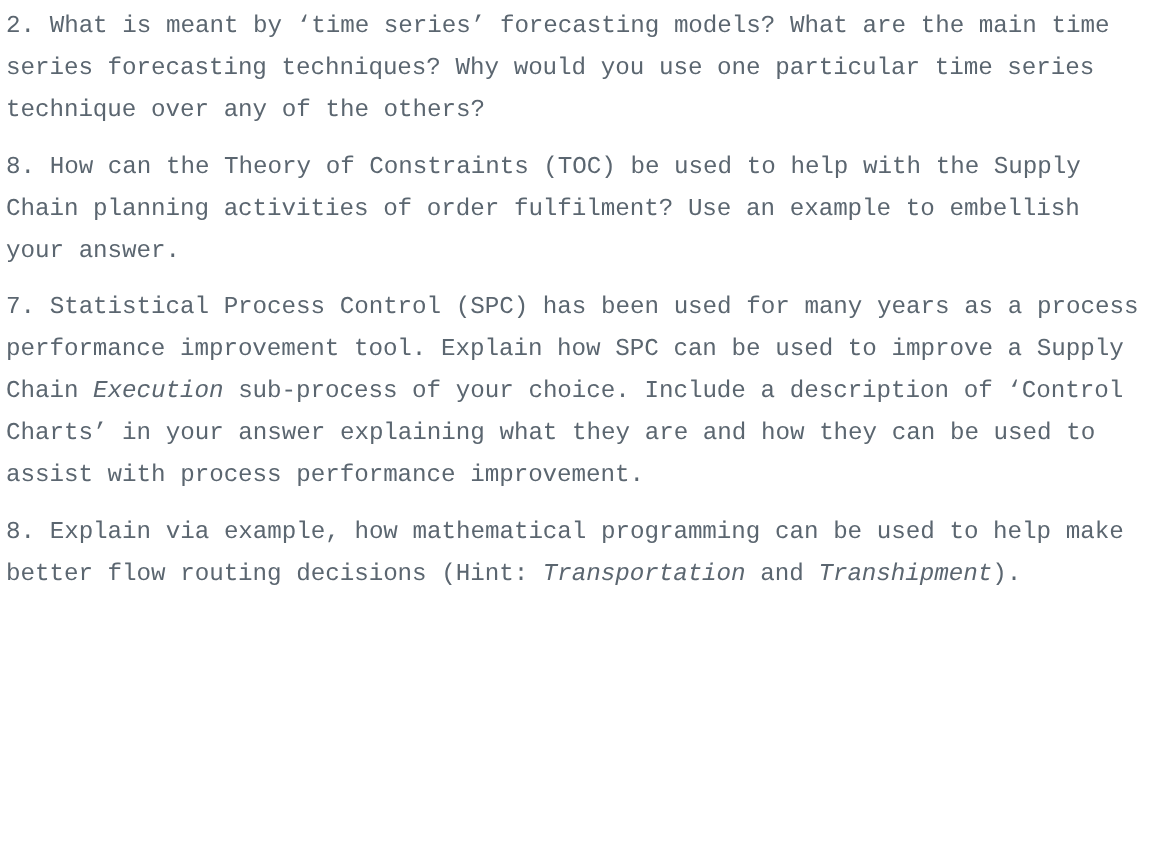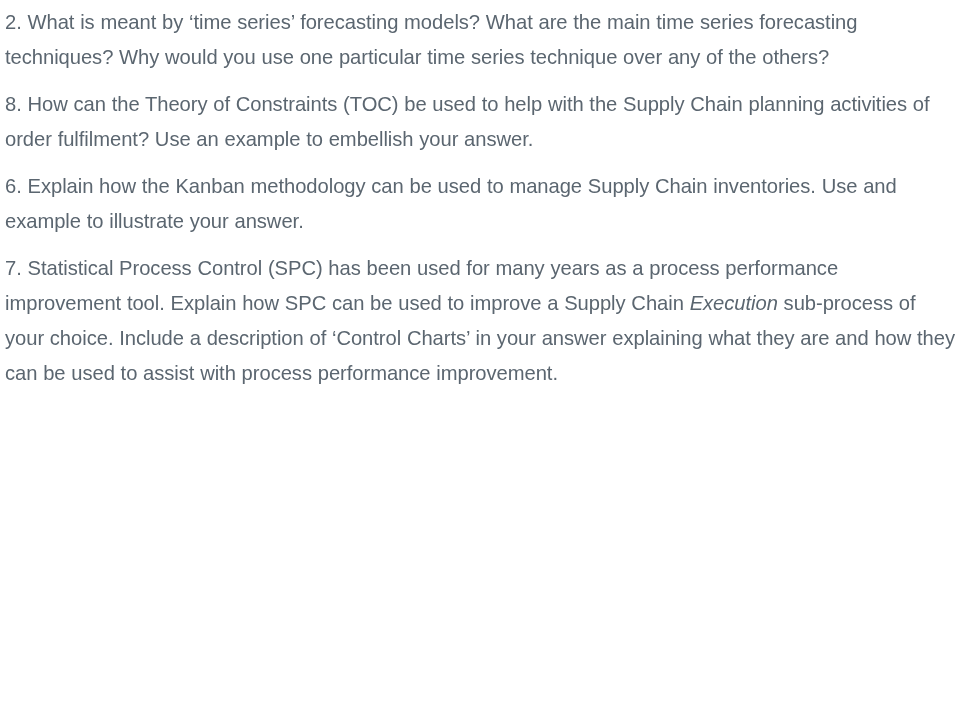--- a/index.html
+++ b/index.html
@@ -14,20 +14,21 @@
     overflow: hidden;
     font-family: "Liberation Sans", sans-serif;
     color: #5b6670;
   }
   .page {
     box-sizing: border-box;
     width: 963px;
     height: 552px;
     padding: 0px 5px 0px 5px;
     background: #ffffff;
+    font-family: Liberation Mono, monospace;
   }
   .question {
     font-size: 20.2px;
     line-height: 35px;
     color: #5b6670;
     margin: 0 0 12px 0;
     letter-spacing: -0.05px;
     word-spacing: 0.2px;
     text-align: left;
     max-width: 954px;
@@ -41,15 +42,15 @@
   em {
     font-style: italic;
   }
 </style>
 </head>
 <body>
 
 <div class="page">
   <p class="question"><span>2. What is meant by ‘time series’ forecasting models? What are the main time series forecasting techniques? Why would you use one particular time series technique over any of the others?</span></p>
   <p class="question"><span>8. How can the Theory of Constraints (TOC) be used to help with the Supply Chain planning activities of order fulfilment? Use an example to embellish your answer.</span></p>
-  <p class="question"><span>6. Explain how the Kanban methodology can be used to manage Supply Chain inventories. Use and example to illustrate your answer.</span></p>
   <p class="question"><span>7. Statistical Process Control (SPC) has been used for many years as a process performance improvement tool. Explain how SPC can be used to improve a Supply Chain </span><em>Execution</em><span> sub-process of your choice. Include a description of ‘Control Charts’ in your answer explaining what they are and how they can be used to assist with process performance improvement.</span></p>
+  <p class="question"><span>8. Explain via example, how mathematical programming can be used to help make better flow routing decisions (Hint: </span><em>Transportation</em><span> and </span><em>Transhipment</em><span>).</span></p>
 </div>
 
 </body></html>

